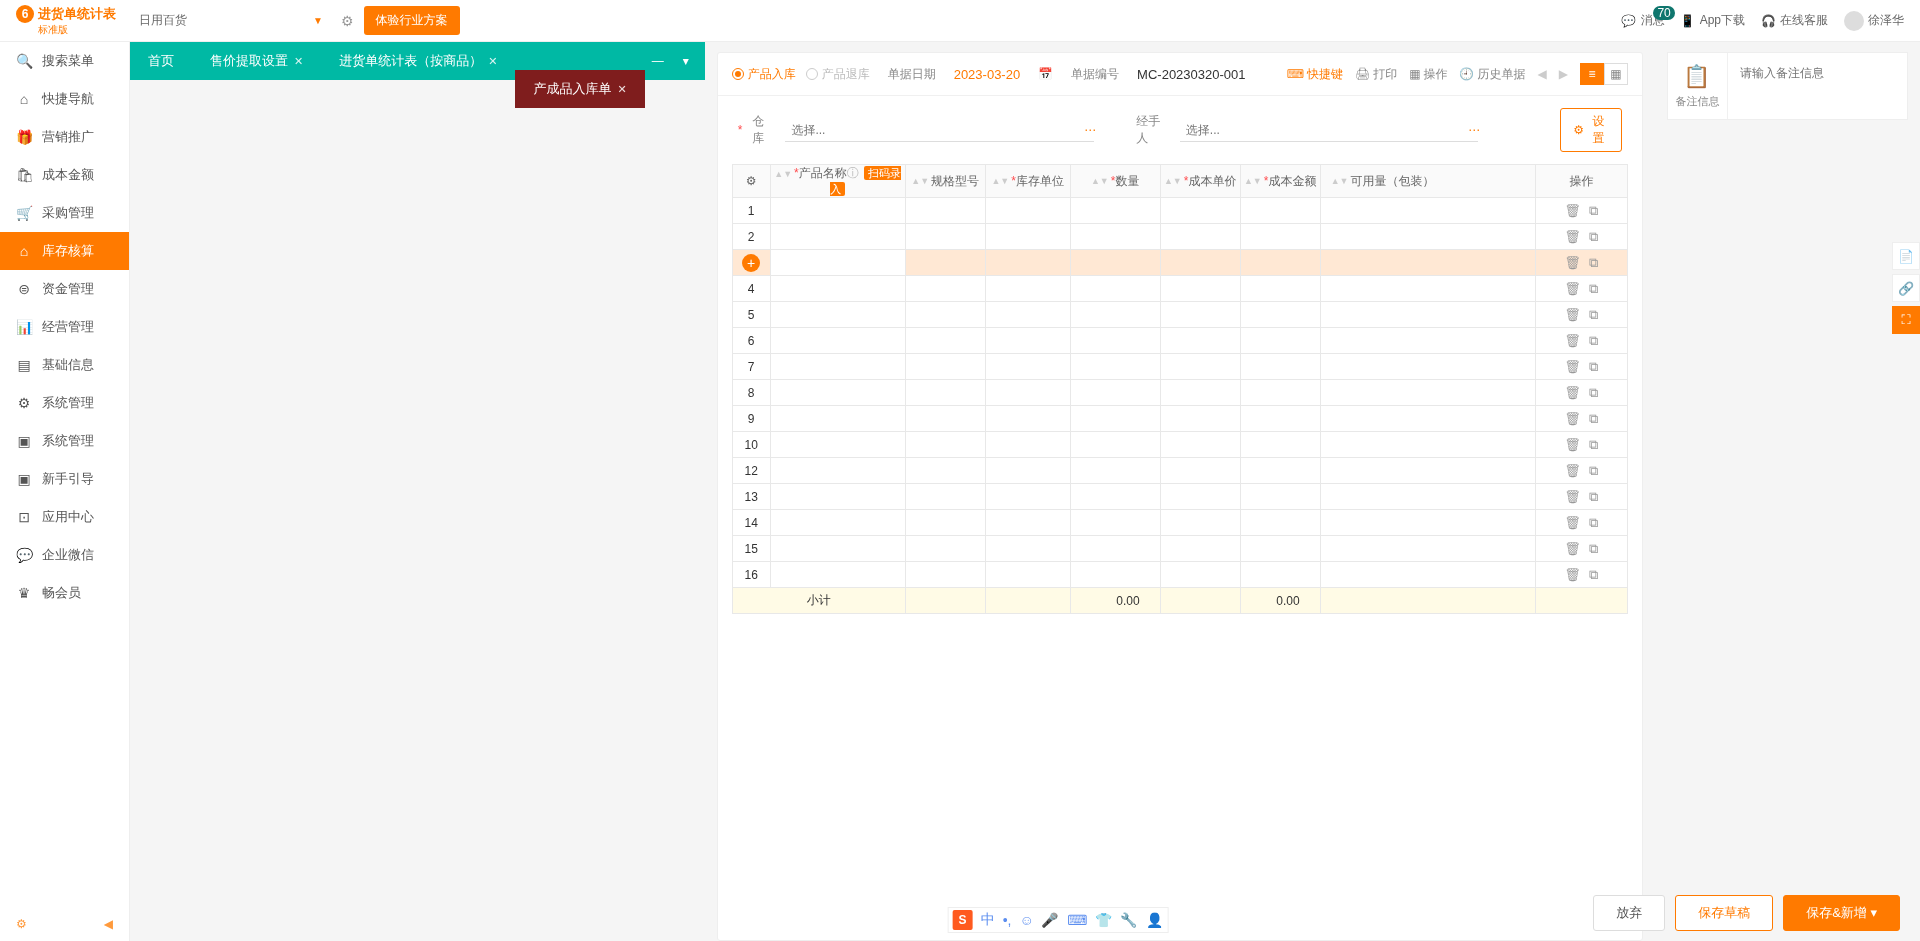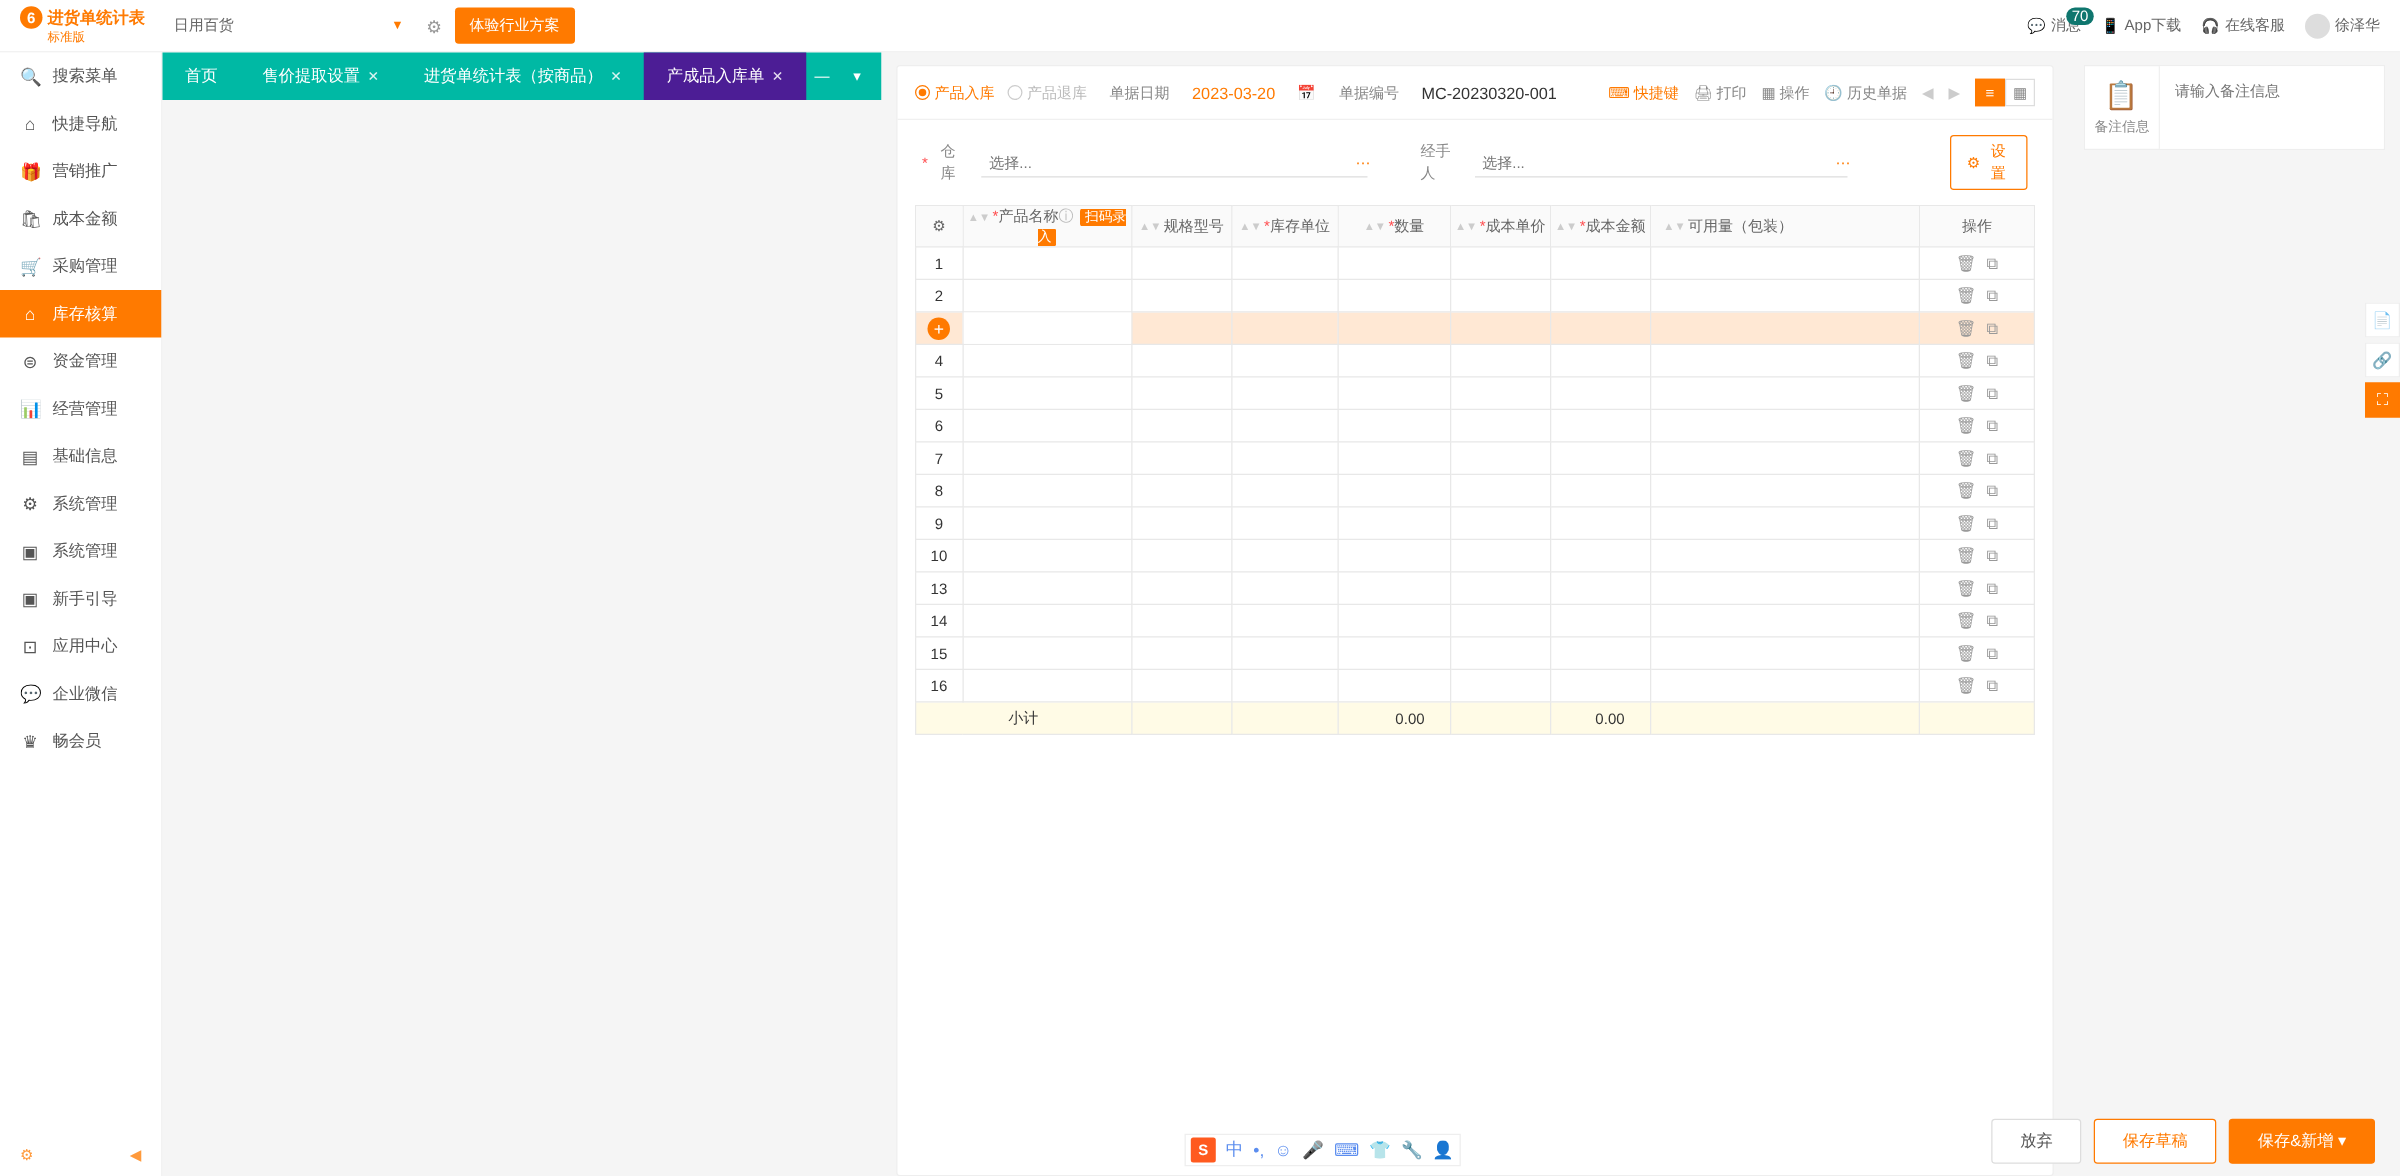--- a/index.html
+++ b/index.html
@@ -32,21 +32,21 @@
 .sb-item.active { background: #ff7a00; color: #fff; }
 .sb-icon { width: 16px; text-align: center; font-size: 14px; }
 .sb-footer { margin-top: auto; display: flex; justify-content: space-between; padding: 10px 16px; color: #ff9a3c; }
 
 
 .main-col { flex: 1; display: flex; flex-direction: row; min-width: 0; position: relative; }
 
 
 .tabs-bar { height: 38px; background: #00b9a4; display: flex; align-items: center; color: #fff; }
 .tab { padding: 0 18px; height: 100%; display: flex; align-items: center; gap: 6px; cursor: pointer; font-size: 13px; }
-.tab.active { background: #4c1d95; }
+.tab.active { background: #7f1d1d; margin-top: 28px; }
 .tab-close { font-size: 11px; opacity: .85; }
 .tabs-spacer { flex: 1; }
 .tabs-actions { display: flex; gap: 2px; padding-right: 6px; }
 .tabs-act-btn { width: 26px; height: 26px; display: flex; align-items: center; justify-content: center; cursor: pointer; }
 
 
 .content { flex: 1; padding: 10px 12px 0 12px; display: flex; flex-direction: column; min-height: 0; align-items: flex-end; }
 .card { background: #fff; border-radius: 3px; flex: 1; display: flex; flex-direction: column; min-height: 0; border: 1px solid #eee; }
 .card-head { display: flex; align-items: center; padding: 10px 14px; border-bottom: 1px solid #f0f0f0; gap: 18px; }
 .radio-group { display: flex; align-items: center; gap: 10px; }
@@ -456,20 +456,31 @@
                     <td></td>
                     <td></td>
                     <td></td>
                     <td></td>
                     <td></td>
                     <td></td>
                     <td></td>
                     <td><span class="op-ic">🗑</span><span class="op-ic">⧉</span></td>
                   </tr>
                   <tr>
+                    <td>12</td>
+                    <td></td>
+                    <td></td>
+                    <td></td>
+                    <td></td>
+                    <td></td>
+                    <td></td>
+                    <td></td>
+                    <td><span class="op-ic">🗑</span><span class="op-ic">⧉</span></td>
+                  </tr>
+                  <tr>
                     <td>13</td>
                     <td></td>
                     <td></td>
                     <td></td>
                     <td></td>
                     <td></td>
                     <td></td>
                     <td></td>
                     <td><span class="op-ic">🗑</span><span class="op-ic">⧉</span></td>
                   </tr>

